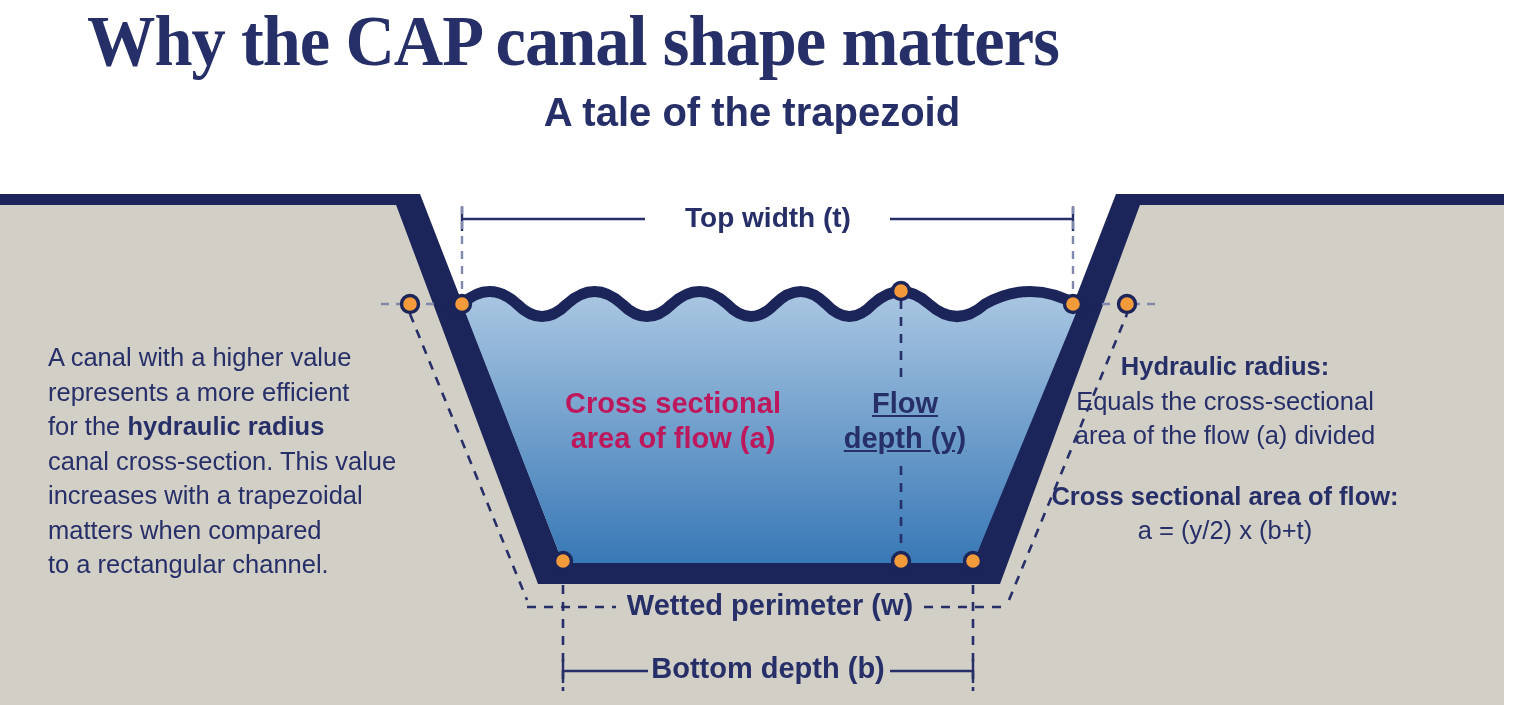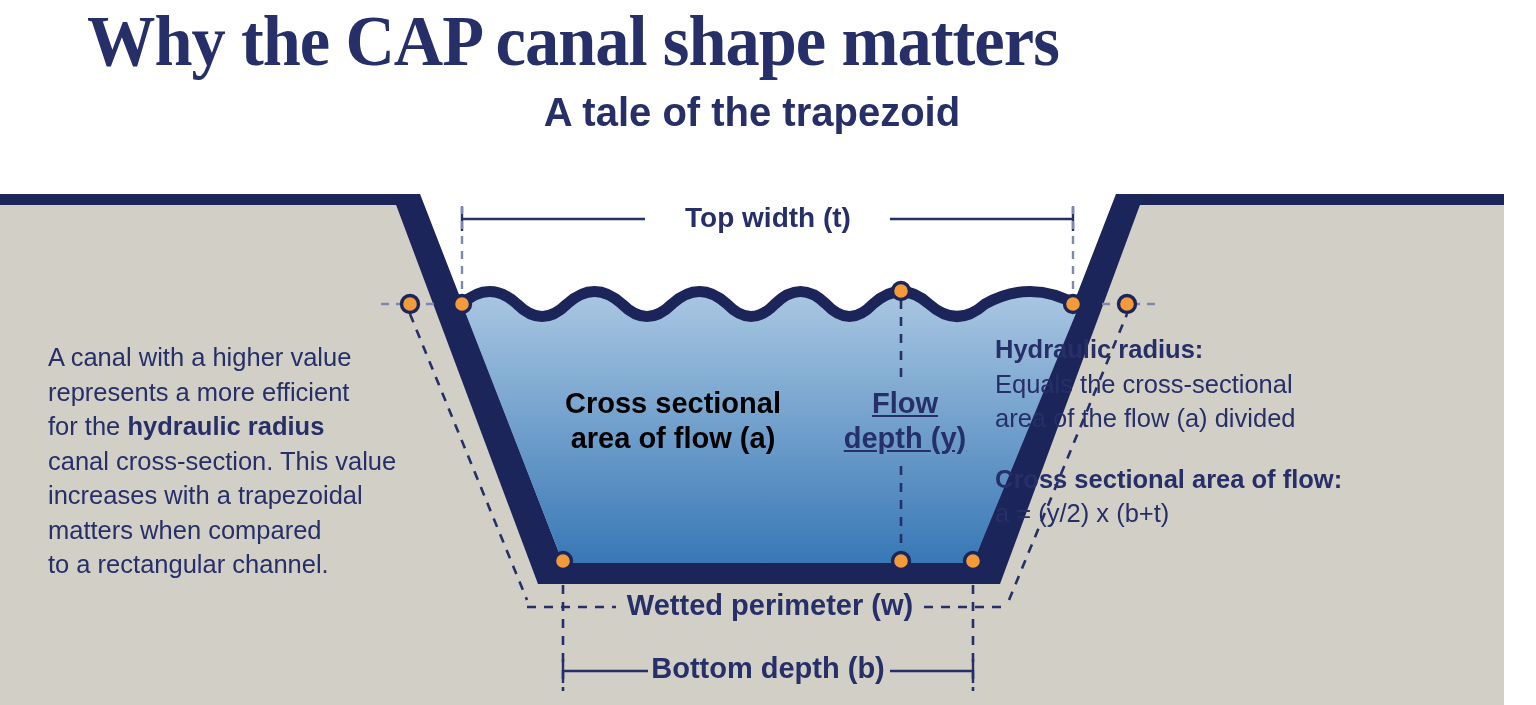--- a/index.html
+++ b/index.html
@@ -13,27 +13,27 @@
     left:50%;top:0px;width:1400px;
     font-family:"Liberation Serif",serif;font-weight:700;font-size:72px;
     letter-spacing:-1px;transform:translateX(-50%) scaleX(0.95);
     transform-origin:center top;white-space:nowrap;
   }
   #subtitle{
     left:50%;top:90px;width:900px;font-weight:700;font-size:40px;letter-spacing:0px;
   }
   .mlabel{font-size:28px;font-weight:600;white-space:nowrap;}
   .mlabel .b, .b{font-weight:800;}
-  #lbl-cross{color:#000000;font-size:29px;line-height:35px;font-weight:600;}
+  #lbl-cross{color:#be185d;font-size:29px;line-height:35px;font-weight:600;}
   #lbl-flow{font-size:29px;line-height:35px;font-weight:600;text-decoration:underline;}
   #lbl-wetted,#lbl-bottom{font-size:29px;}
   .panel{font-size:25.5px;line-height:34.5px;font-weight:500;}
   .panel .spacer{height:26px;}
   #left-panel{left:48px;top:340px;width:420px;text-align:left;}
-  #right-panel{right:49px;top:332px;width:460px;text-align:left;}
+  #right-panel{right:49px;top:349px;width:460px;text-align:center;}
   .panel .b{font-weight:700;}
 </style>
 </head>
 <body>
 
 <div id="stage">
 
   <svg class="abs" style="left:0;top:0" width="1536" height="705" viewBox="0 0 1536 705">
     <defs>
       <linearGradient id="waterGrad" x1="0" y1="0" x2="0" y2="1">

